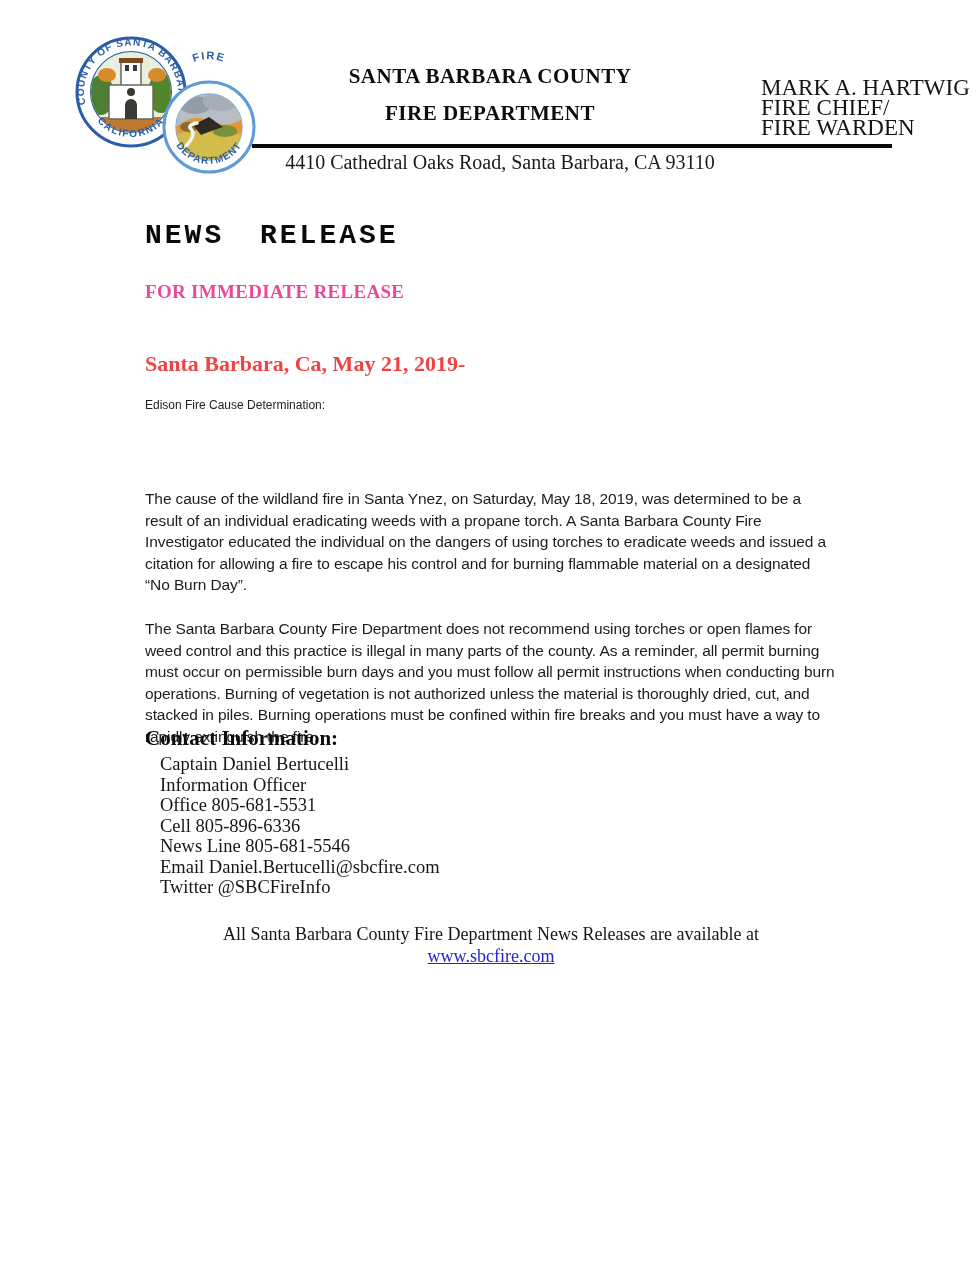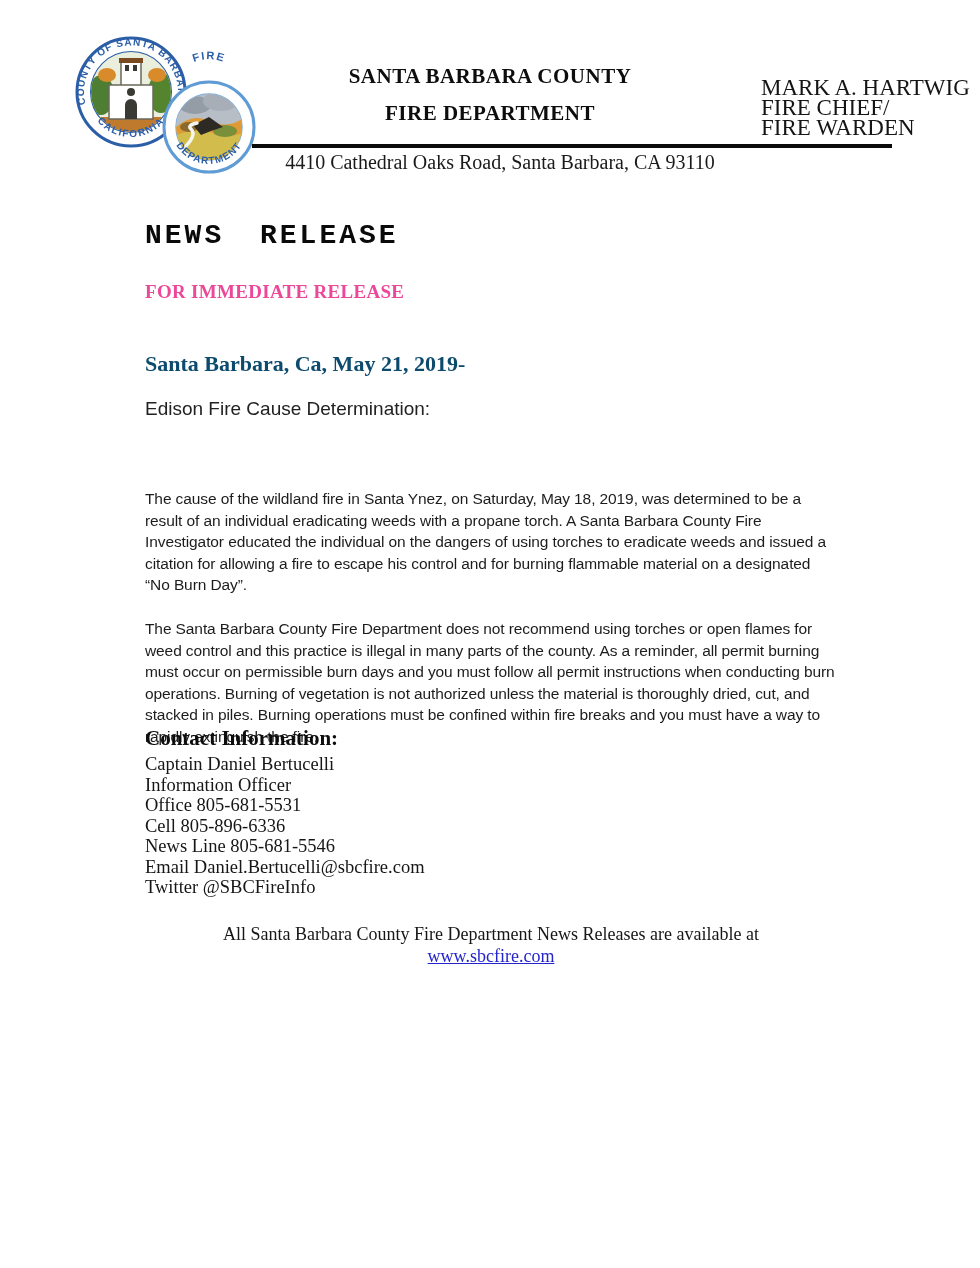--- a/index.html
+++ b/index.html
@@ -54,45 +54,45 @@
   }
 
   .immediate {
     top:281px;
     font-weight:bold; font-size:19px; color:#ec4899;
     letter-spacing:0.3px;
   }
 
   .dateline {
     top:351px;
-    font-weight:bold; font-size:22px; color:#0c4a6e;
+    font-weight:bold; font-size:22px; color:#ef4444;
   }
 
   .subject {
     top:398px;
     font-family:"Liberation Sans", sans-serif;
-    font-size:19px; color:#222;
+    font-size:12px; color:#222;
   }
 
   .body-para {
     font-family:"Liberation Sans", sans-serif;
     font-size:15.5px; line-height:21.6px; letter-spacing:-0.1px;
     color:#1c1c1c;
     margin-top:47px;
   }
   .para1 { top:441px; }
   .para2 { top:571px; }
 
   .contact-heading {
     top:726px;
     font-weight:bold; font-size:21px; color:#0d0d0d;
   }
 
   .contact-lines { top:754px; font-size:18.5px; line-height:20.5px; color:#161616; }
-  .contact-line { white-space:nowrap; }
+  .contact-line { white-space:nowrap;margin-left:15px; }
 
   .footer-block { top:923px; text-align:center; font-size:18px; line-height:22px; color:#161616; }
   .footer-link {
     display:inline-block;
     color:#2424cc; text-decoration:underline; cursor:pointer;
   }
 
   
   .seal-ring-text {
     font-family:"Liberation Sans", sans-serif;

